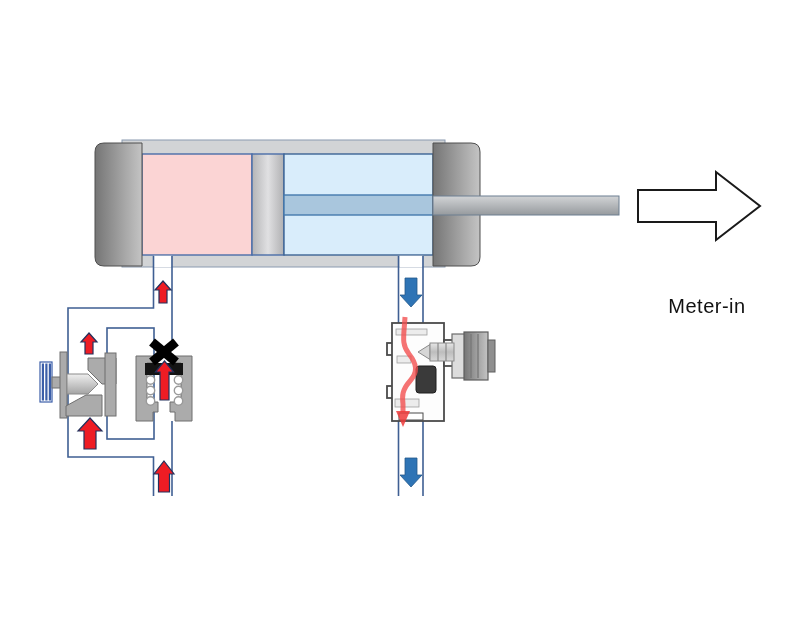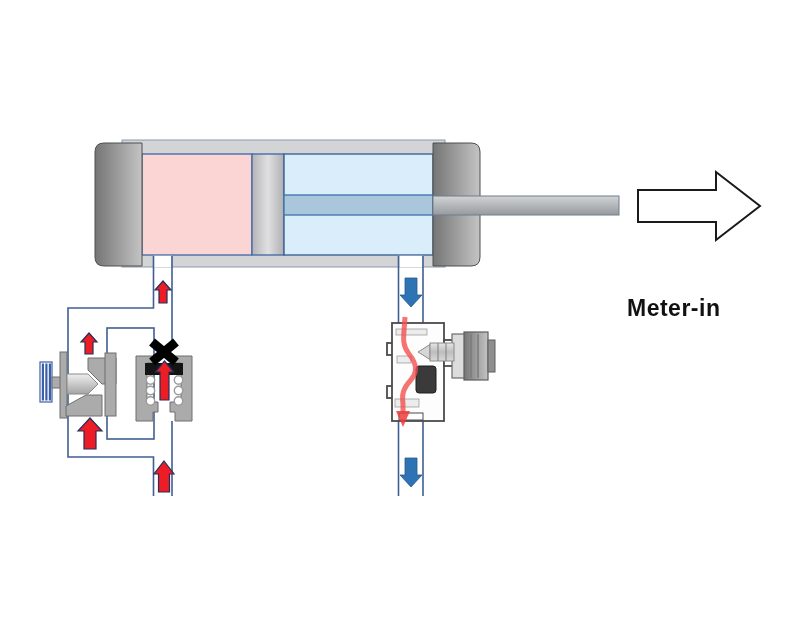--- a/index.html
+++ b/index.html
@@ -16,22 +16,23 @@
   .blue-arrow{fill:var(--color-exhaust-blue,#2e74b5);stroke:#24598c;stroke-width:0.8;}
   .chamber-pink{fill:var(--color-chamber-pink,#fbd4d4);stroke:#4a6ea9;stroke-width:1.4;}
   .chamber-blue{fill:var(--color-chamber-blue,#d9edfb);stroke:#3c6494;stroke-width:1.4;}
   .rod-band{fill:var(--color-rod-band,#a9c6dd);stroke:#4579ad;stroke-width:1.4;}
   .metal{fill:var(--color-metal-mid,#ababab);stroke:#6f6f6f;stroke-width:1;}
   .fit-body{fill:#fdfdfd;stroke:var(--color-outline-dark,#4b4b4b);stroke-width:1.8;}
   .fit-detail{fill:#ececec;stroke:#9f9f9f;stroke-width:0.8;}
   .flow-red{stroke:#f25050;stroke-width:5;fill:none;opacity:0.8;}
   .meter-in-label{
     position:absolute;left:627px;top:295px;width:160px;
-    font-size:23px;font-weight:700;letter-spacing:0.5px;
+    font-size:20px;font-weight:400;letter-spacing:0.5px;
     color:var(--color-label-text,#111);
+    text-align:center;
   }
 </style>
 </head>
 <body>
 
 <div class="canvas">
 
 <svg width="800" height="641" viewBox="0 0 800 641">
   <defs>
     <linearGradient id="capGrad" x1="0" y1="0" x2="1" y2="0">

